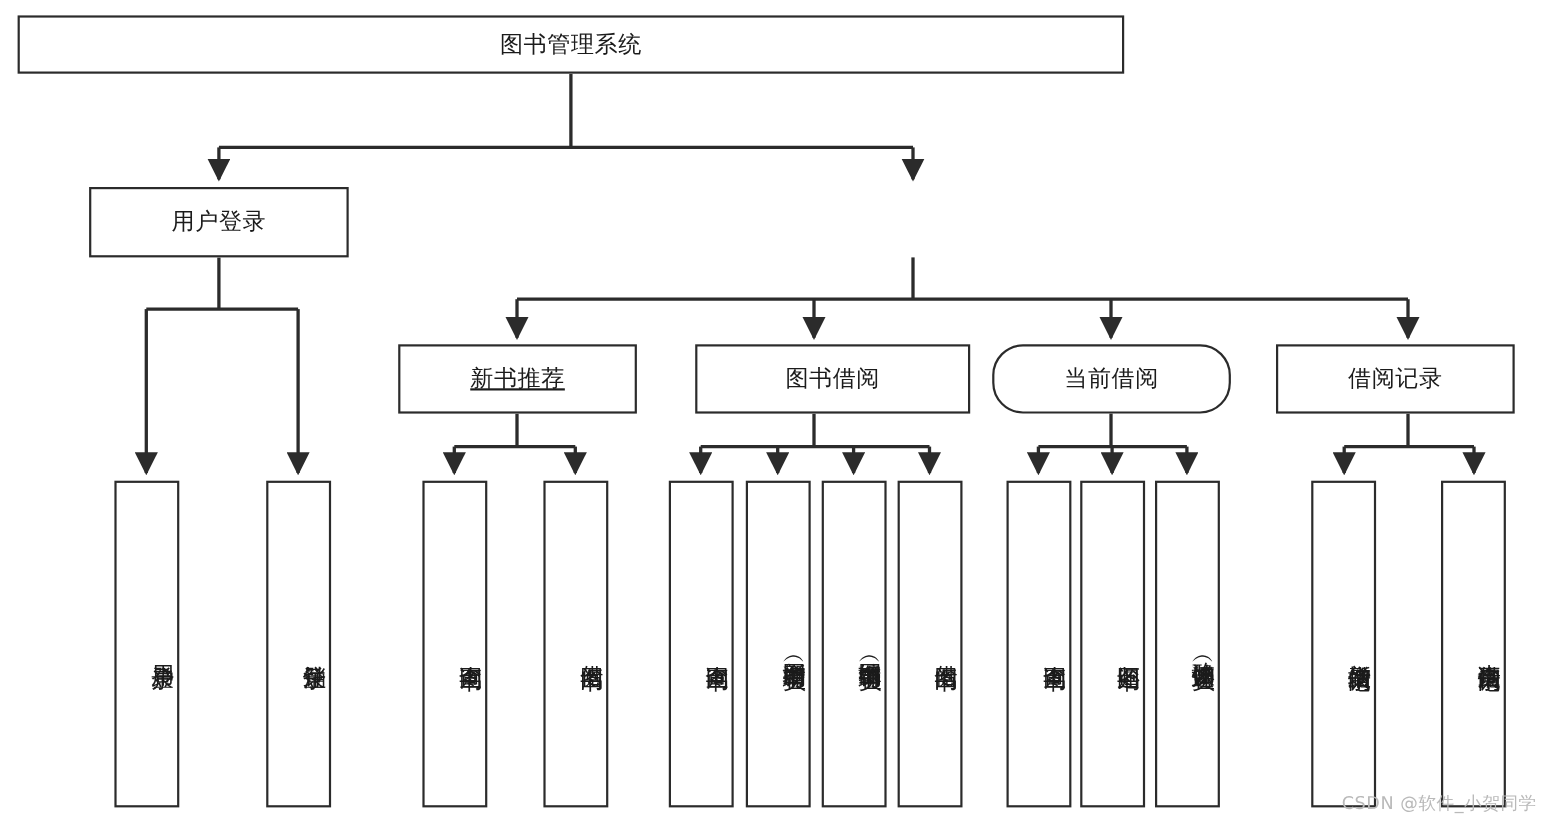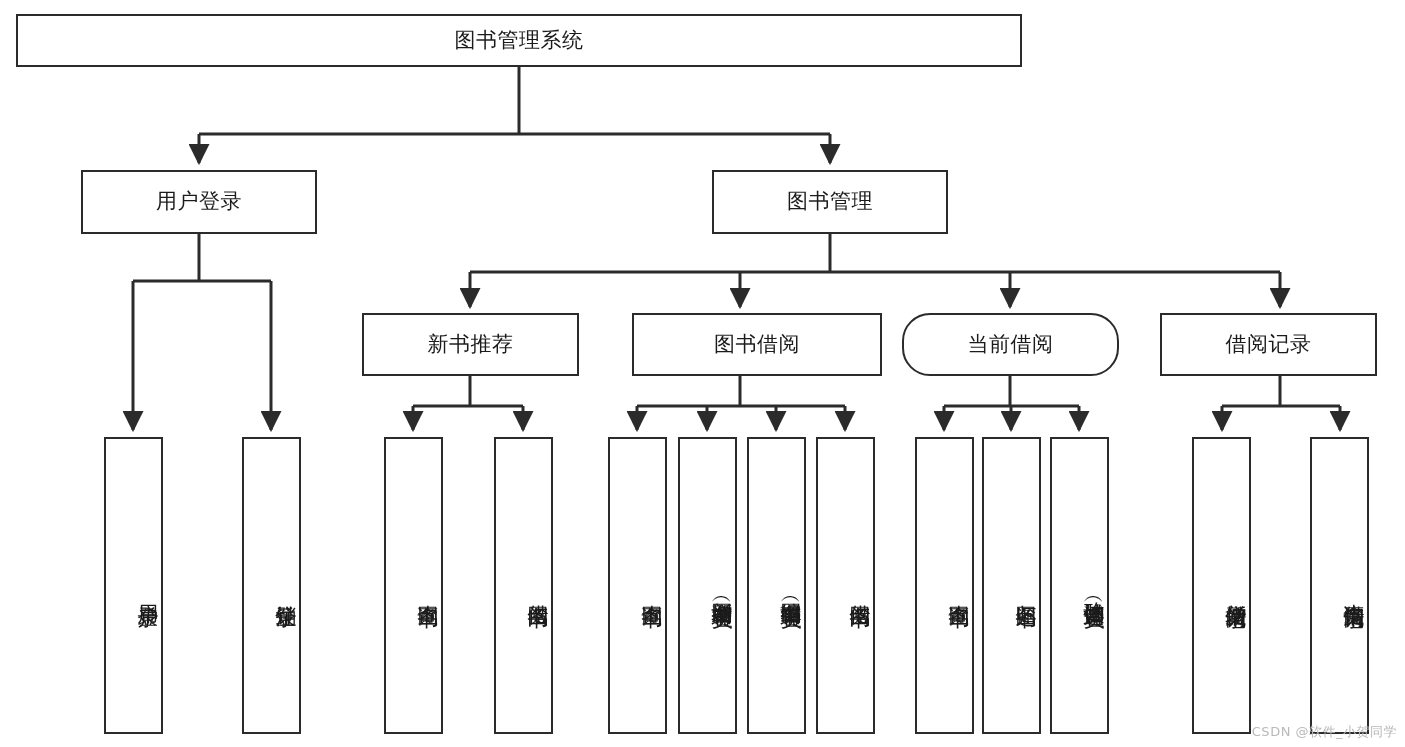--- a/index.html
+++ b/index.html
@@ -52,21 +52,21 @@
   }
   .node.vert .vlabel {
     writing-mode: vertical-rl;
     text-orientation: upright;
     white-space: nowrap;
   }
   .watermark {
     position: absolute;
     right: 8px;
     bottom: 6px;
-    font-size: 13px;
+    font-size: 16px;
     color: #b9b9b9;
     letter-spacing: 0.5px;
     white-space: nowrap;
   }
 </style>
 </head>
 <body>
 
 <div id="canvas">
 
@@ -120,25 +120,22 @@
     </g>
   </svg>
 
   <div class="node horiz" style="left:16px; top:14px; width:1006px; height:53px;">
     <span>图书管理系统</span>
   </div>
 
   <div class="node horiz" style="left:81px; top:170px; width:236px; height:64px;">
     <span>用户登录</span>
   </div>
-  <div class="node horiz" style="left:712px; top:170px; width:236px; height:64px;">
-    <span>图书管理</span>
-  </div>
 
-  <div class="node horiz" style="left:362px; top:313px; width:217px; height:63px;">
+  <div class="node horiz" style="left:362px; top:313px; width:217px; height:63px;text-decoration:underline;">
     <span>新书推荐</span>
   </div>
   <div class="node horiz" style="left:632px; top:313px; width:250px; height:63px;">
     <span>图书借阅</span>
   </div>
   <div class="node horiz" style="left:902px; top:313px; width:217px; height:63px;border-radius:28px;">
     <span>当前借阅</span>
   </div>
   <div class="node horiz" style="left:1160px; top:313px; width:217px; height:63px;">
     <span>借阅记录</span>

